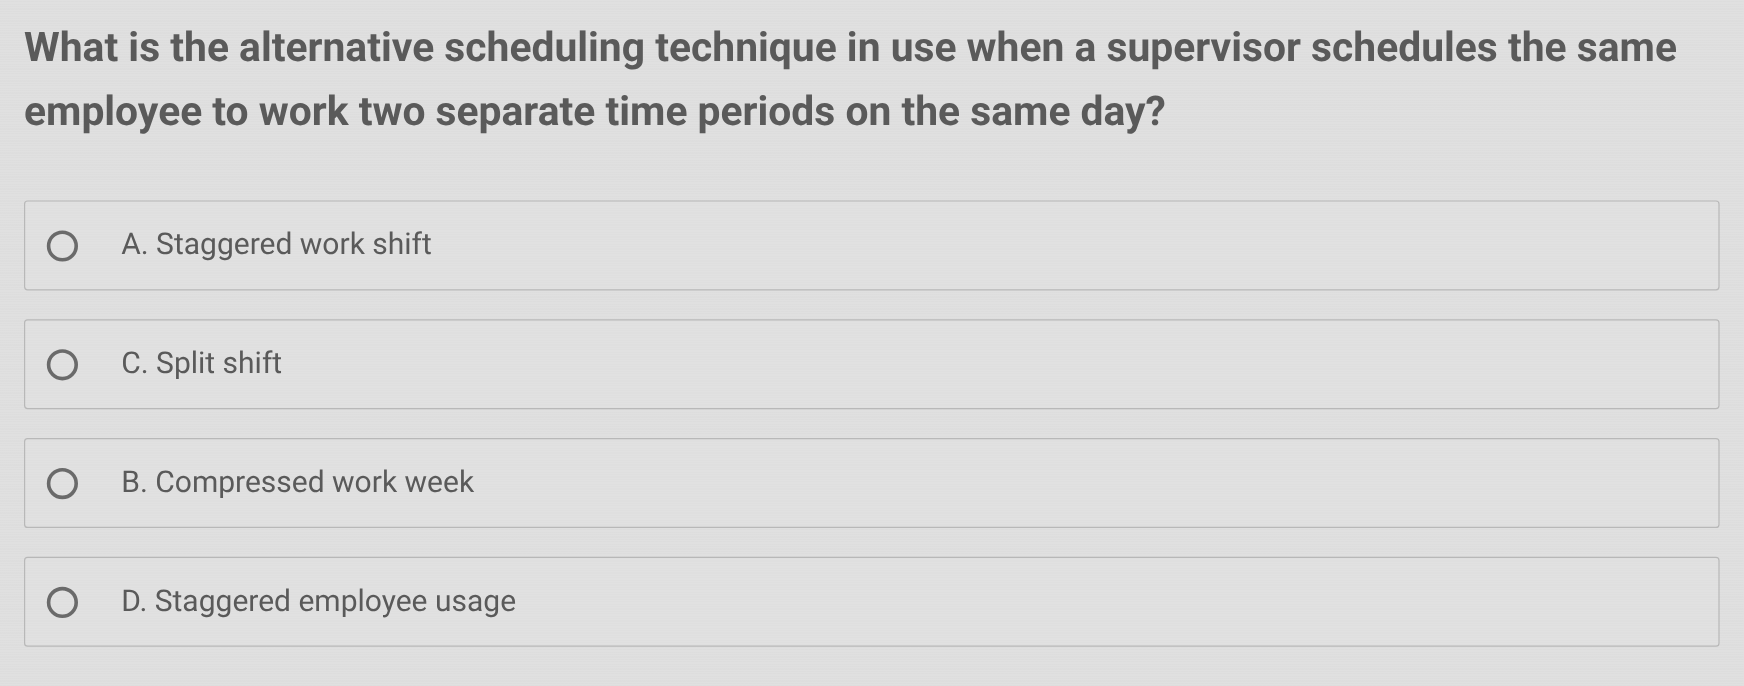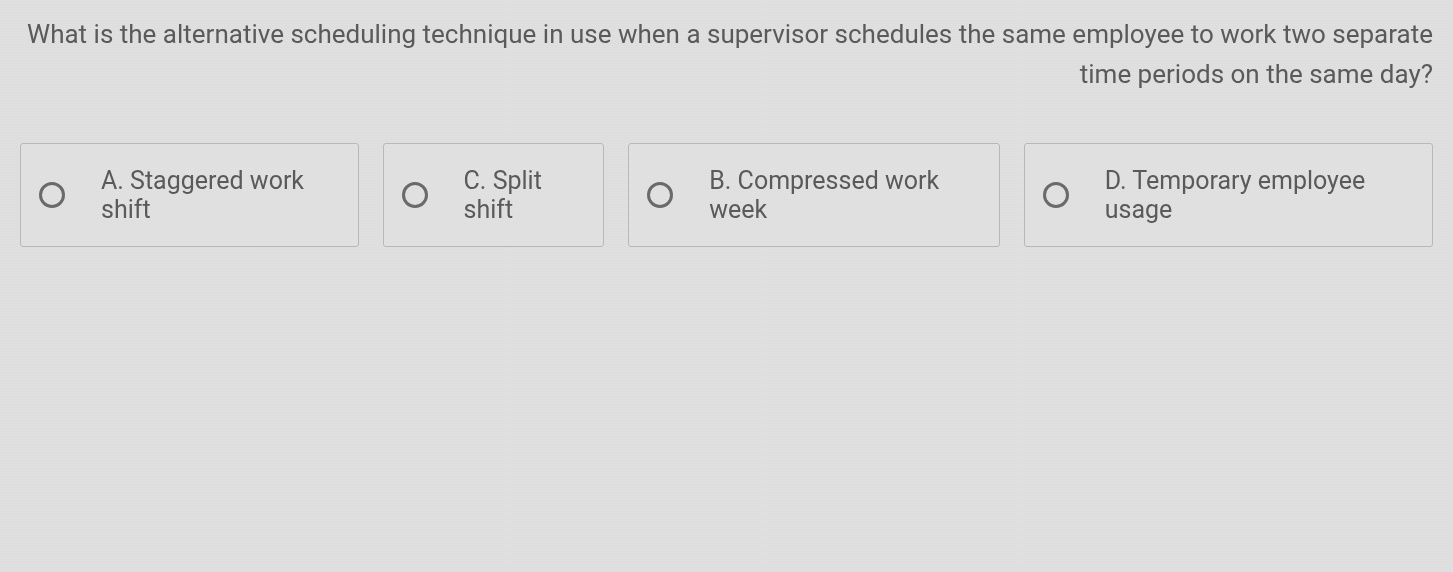--- a/index.html
+++ b/index.html
@@ -11,30 +11,29 @@
       font-family: -apple-system, BlinkMacSystemFont, 'Segoe UI', Roboto, Helvetica, Arial, sans-serif;
       background: #e0e0e0;
       background-image:
         repeating-linear-gradient(0deg, rgba(0,0,0,0.01), rgba(0,0,0,0.01) 1px, transparent 1px, transparent 2px);
       width: 1453px;
       height: 572px;
       padding: 14px 20px 0 20px;
       color: #555;
     }
     .question {
-      font-size: 26px;
+      font-size: 34px;
       line-height: 1.55;
       color: #5a5a5a;
       margin-bottom: 48px;
-      font-weight: 400;
-      text-align: right;
+      font-weight: 700;
     }
     .options {
       display: flex;
-      flex-direction: row;
+      flex-direction: column;
       gap: 24px;
     }
     .option {
       display: flex;
       align-items: center;
       border: 1px solid #b8b8b8;
       border-radius: 3px;
       padding: 22px 18px;
       background: rgba(255,255,255,0.06);
       cursor: pointer;
@@ -71,16 +70,16 @@
     <div class="option-label">C. Split shift</div>
   </div>
 
   <div class="option">
     <div class="radio"></div>
     <div class="option-label">B. Compressed work week</div>
   </div>
 
   <div class="option">
     <div class="radio"></div>
-    <div class="option-label">D. Temporary employee usage</div>
+    <div class="option-label">D. Staggered employee usage</div>
   </div>
 
 </div>
 
 </body></html>

